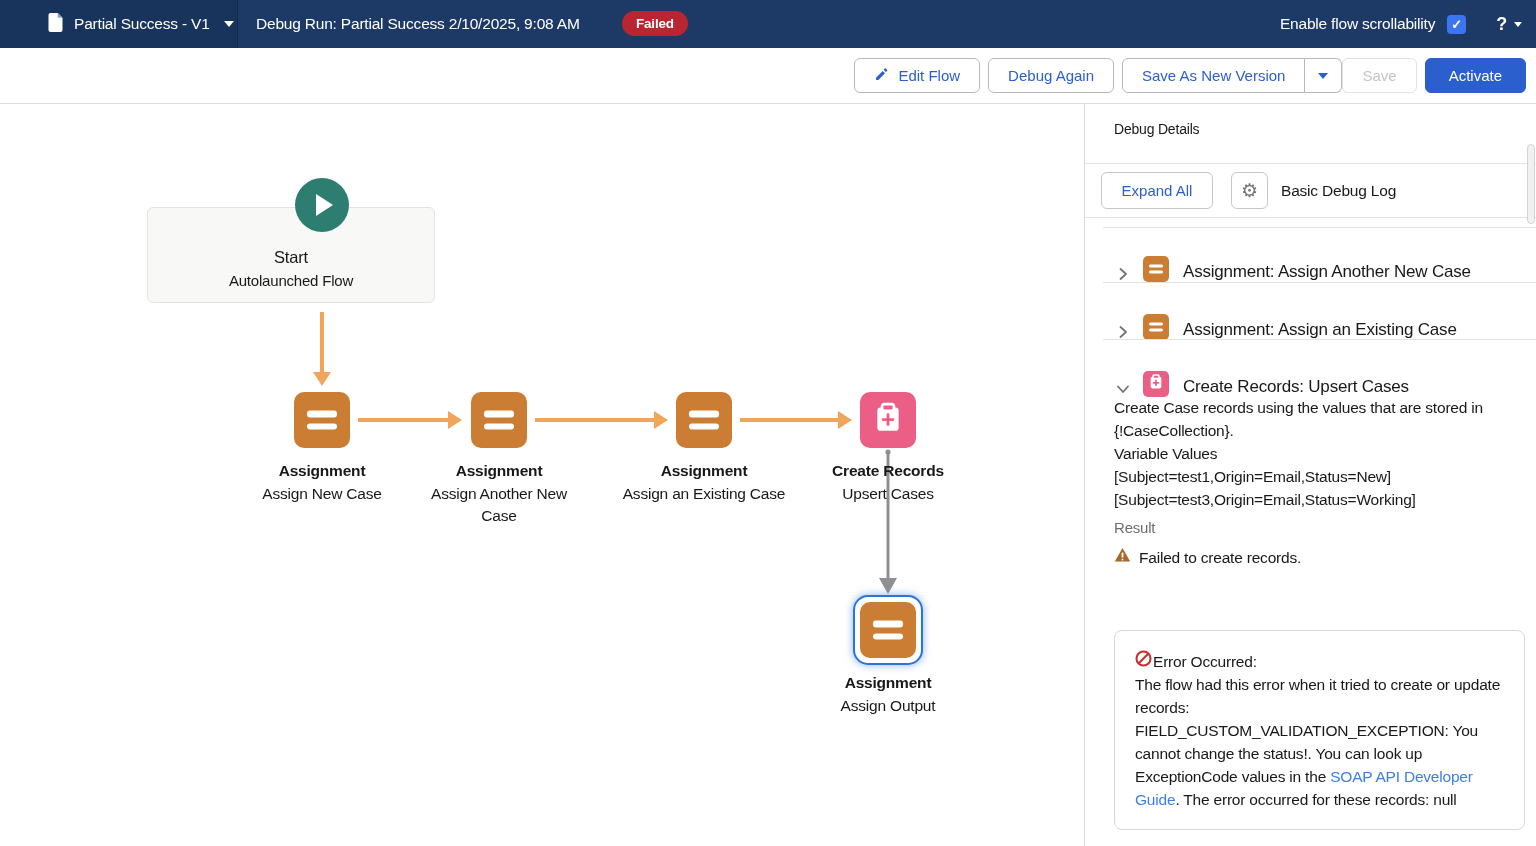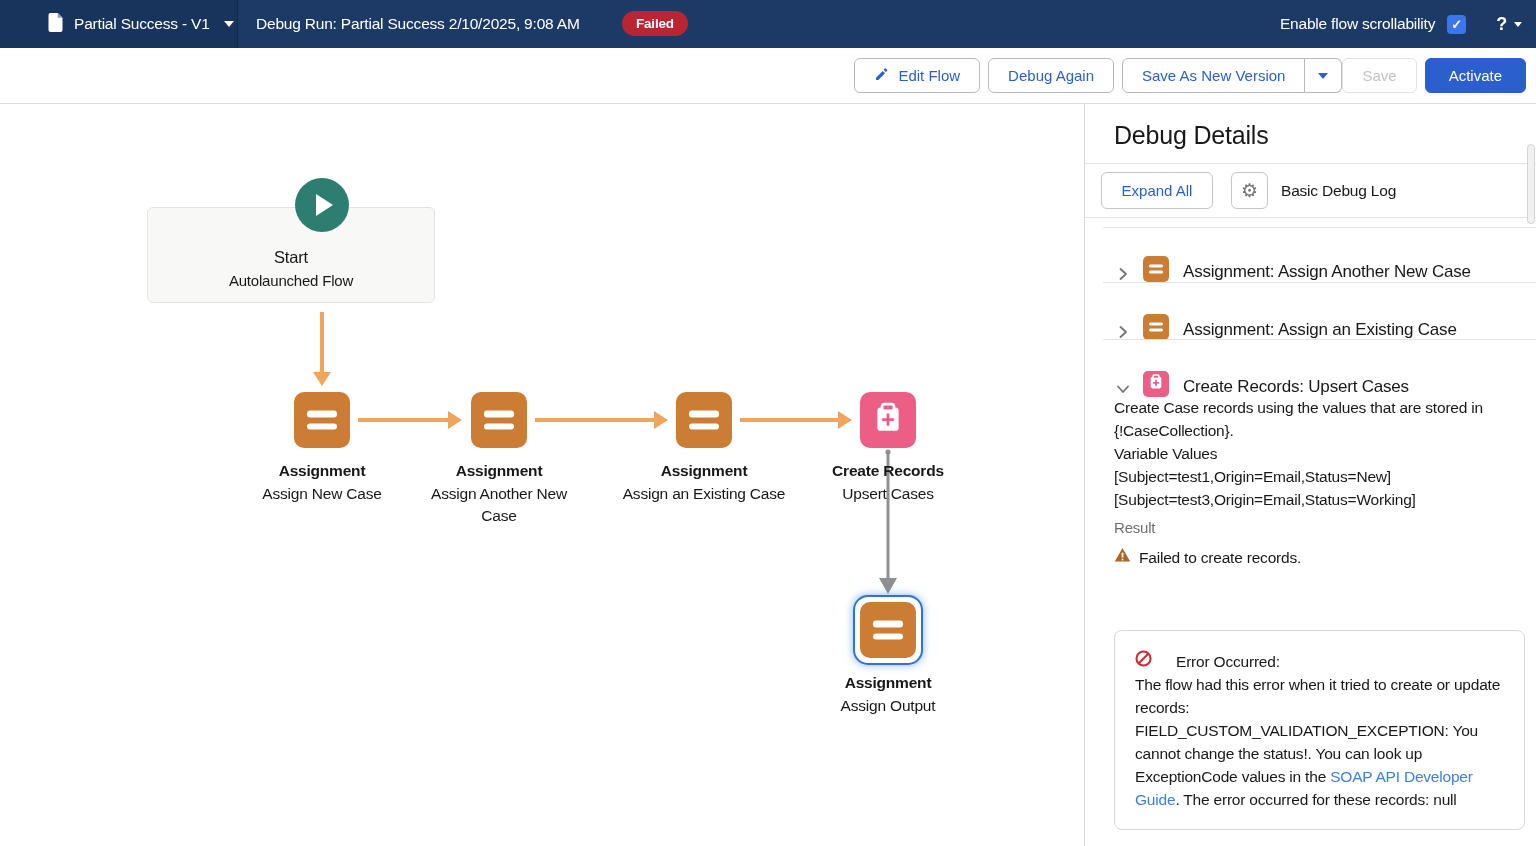--- a/index.html
+++ b/index.html
@@ -52,21 +52,21 @@
   .node-icon .clip { position:absolute; left:50%; top:50%; transform:translate(-50%,-50%); }
 
   .nlabel { position:absolute; width:170px; text-align:center; z-index:2; }
   .nlabel .t { font-weight:700; font-size:15.5px; line-height:21px; }
   .nlabel .s { font-size:15.5px; line-height:22px; margin-top:2px; }
 
   .sel-ring { position:absolute; left:853px; top:491px; width:70px; height:70px; border:2.5px solid #2b74e0; border-radius:15px; background:#fff; box-shadow:0 0 8px rgba(43,116,224,.55); z-index:2; }
 
   
   .panel { position:absolute; left:1084px; top:104px; width:452px; height:742px; background:#fff; border-left:1px solid #d8d8d8; }
-  .panel-title { position:absolute; left:29px; top:17px; font-size:25px; }
+  .panel-title { position:absolute; left:29px; top:17px; font-size:14px; }
   .pdiv { position:absolute; height:1px; background:#e3e3e3; left:0; right:0; }
   .expand-btn { position:absolute; left:16px; top:68px; width:112px; height:37px; border:1px solid #c6c6c6; border-radius:6px; background:#fff; color:#2b5fce; font-size:15px; font-family:inherit; display:flex; align-items:center; justify-content:center; cursor:pointer; }
   .gear-btn { position:absolute; left:146px; top:68px; width:37px; height:37px; border:1px solid #c6c6c6; border-radius:6px; background:#fff; color:#767676; font-size:19px; display:flex; align-items:center; justify-content:center; cursor:pointer; }
   .log-label { position:absolute; left:196px; top:68px; height:37px; display:flex; align-items:center; font-size:15.5px; }
 
   .prow { position:absolute; left:0; right:0; height:54px; display:flex; align-items:flex-end; cursor:pointer; }
   .prow .chev { margin-left:30px; flex:0 0 16px; display:flex; }
   .prow .chev.open svg { transform:rotate(90deg); }
   .picon { width:26px; height:26px; border-radius:5px; margin-left:12px; position:relative; flex:0 0 26px; }
   .picon.assign { background:#cb7d33; }
@@ -75,21 +75,21 @@
   .picon .eqs i { display:block; height:3px; border-radius:1.5px; background:#fff; }
   .picon .clip { position:absolute; left:50%; top:50%; transform:translate(-50%,-50%); }
   .prow-label { margin-left:14px; font-size:17px; }
 
   .pdetail { position:absolute; left:29px; top:292px; width:417px; font-size:15.5px; line-height:23px; }
   .pdetail .dl { word-break:break-word; }
   .result-label { margin-top:5px; color:#6e6e6e; font-size:15px; }
   .fail-row { margin-top:7px; display:flex; align-items:center; gap:8px; }
 
   .error-box { position:absolute; left:29px; top:526px; width:411px; height:200px; border:1px solid #d8d8d8; border-radius:8px; padding:19px 20px; font-size:15.5px; line-height:23px; }
-  .err-title-row { display:flex; align-items:center; gap:24px; }
+  .err-title-row { display:flex; align-items:center; gap:1px; }
   .err-link { color:#3d7fe4; cursor:pointer; }
 
   .scroll-thumb { position:absolute; right:1px; top:40px; width:8px; height:80px; background:#f1f1f1; border:1px solid #d4d4d4; border-radius:5px; cursor:grab; }
 </style>
 </head>
 <body>
 
 <div class="app">
 
   <div class="hdr">

